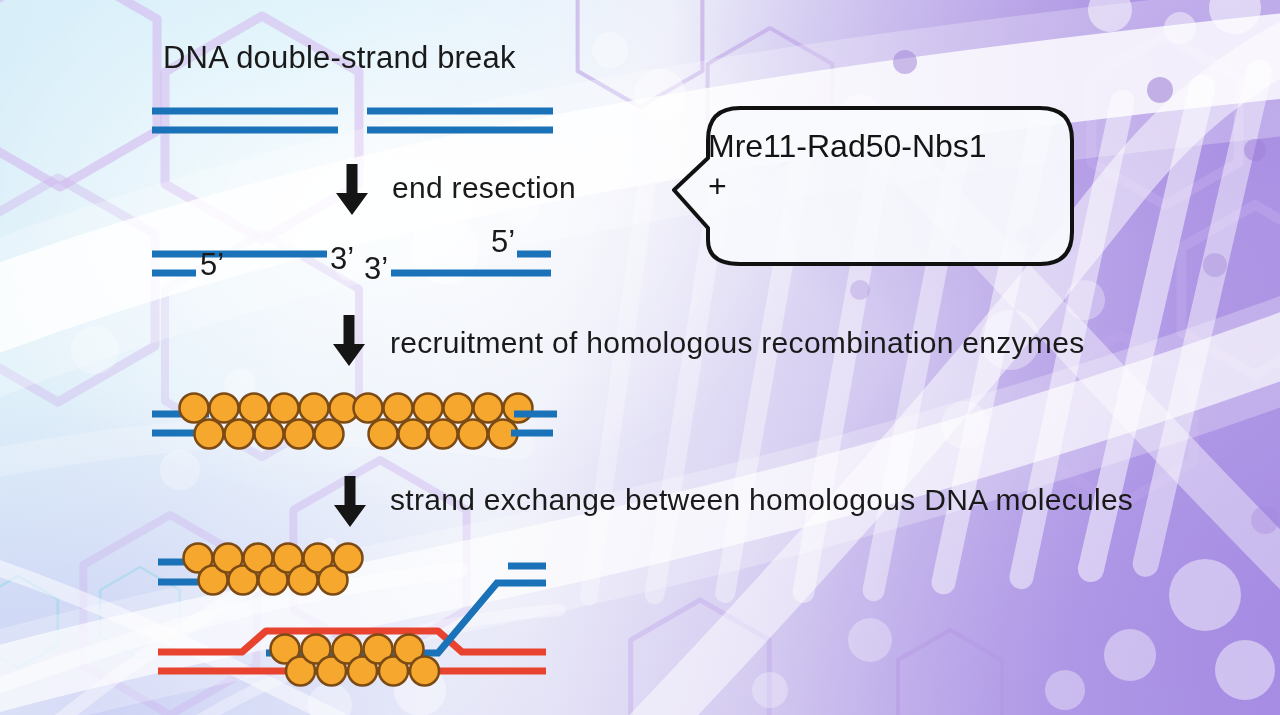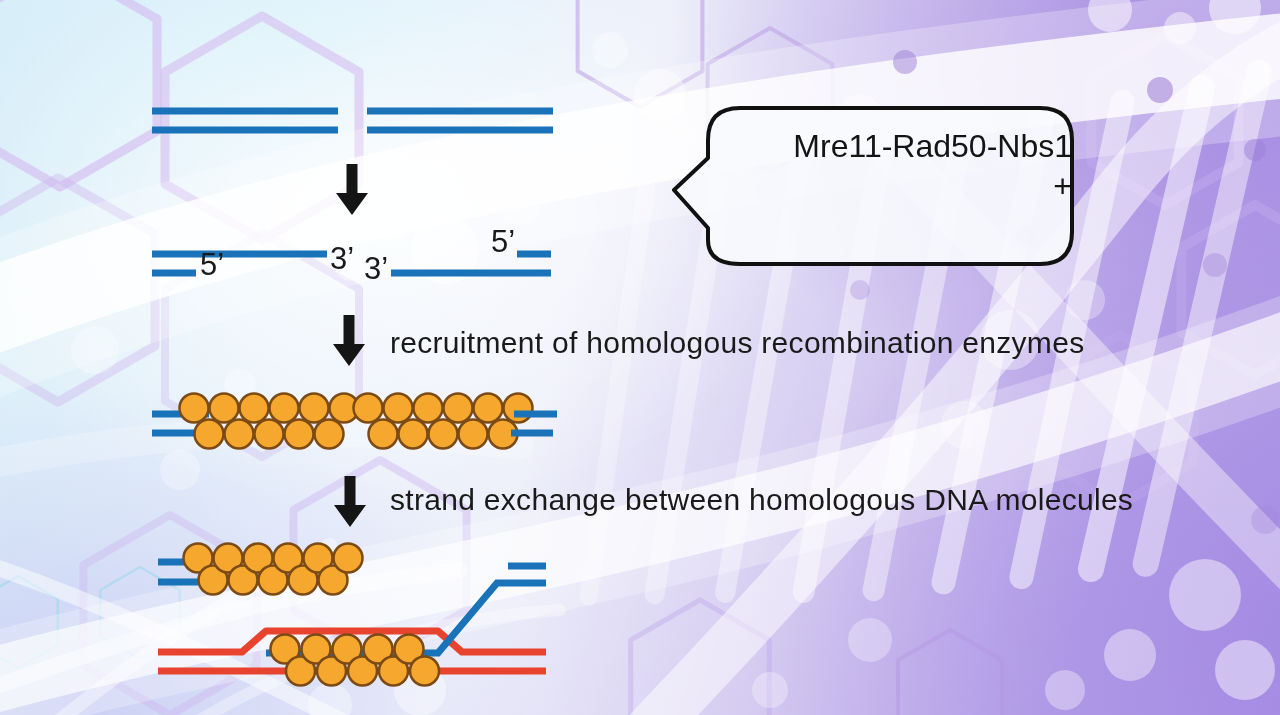--- a/index.html
+++ b/index.html
@@ -12,21 +12,21 @@
       radial-gradient(700px 520px at 92% 6%, rgba(156,124,222,.65), rgba(156,124,222,0) 72%),
       radial-gradient(760px 560px at 102% 88%, rgba(158,130,226,.6), rgba(158,130,226,0) 74%),
       radial-gradient(620px 420px at 6% 98%, rgba(186,186,240,.6), rgba(186,186,240,0) 75%),
       linear-gradient(108deg,#d8eef8 0%,#e9f2fb 28%,#eef0fa 44%,#d3c9f0 66%,#b7a2e8 85%,#ae97e4 100%);
   }
   svg{position:absolute;left:0;top:0;}
   .txt{position:absolute;color:#1a1a1a;white-space:nowrap;}
   .title{font-size:31px;letter-spacing:.2px;}
   .step{font-size:30px;letter-spacing:.3px;line-height:36px;}
   .prime{font-size:31px;line-height:31px;}
-  .callout-line{position:absolute;left:708px;width:364px;text-align:right;font-size:32px;color:#141414;}
+  .callout-line{position:absolute;left:708px;width:364px;text-align:left;font-size:32px;color:#141414;}
   .bline{stroke:var(--dna-blue);stroke-width:7;fill:none;}
   .rline{stroke:var(--dna-red);stroke-width:7;fill:none;stroke-linejoin:round;}
   .zig{fill:none;stroke:var(--dna-blue);stroke-width:7;stroke-linejoin:round;}
   .protein{fill:var(--protein-fill);stroke:var(--protein-stroke);stroke-width:2.5;}
   .arrow{fill:#151515;}
   .bubble{fill:var(--callout-fill);stroke:var(--callout-border);stroke-width:4;stroke-linejoin:round;}
 </style>
 </head>
 <body>
 
@@ -204,21 +204,23 @@
           <circle cx="378" cy="649" r="14.5" class="protein"></circle>
           <circle cx="393.5" cy="671" r="14.5" class="protein"></circle>
           <circle cx="409" cy="649" r="14.5" class="protein"></circle>
           <circle cx="424.5" cy="671" r="14.5" class="protein"></circle>
         </g>
     </g>
 
     <path class="bubble" d="M740,108 L1040,108 Q1072,108 1072,140 L1072,232 Q1072,264 1040,264 L740,264 Q708,264 708,240 L708,228 L674,190 L708,158 L708,140 Q708,108 740,108 Z"></path>
   </svg>
 
-
+  <div class="txt title" style="left:163px;top:40px;">DNA double-strand break</div>
+
+  <div class="txt step" style="left:392px;top:170px;">end resection</div>
   <div class="txt step" style="left:390px;top:482px;">strand exchange between homologous DNA molecules</div>
   <div class="txt step" style="left:390px;top:325px;">recruitment of homologous recombination enzymes</div>
 
   <div class="txt prime" style="left:330px;top:243px;">3’</div>
   <div class="txt prime" style="left:200px;top:249px;">5’</div>
   <div class="txt prime" style="left:364px;top:253px;">3’</div>
   <div class="txt prime" style="left:491px;top:226px;">5’</div>
 
   <div class="callout-line" style="top:128px;">Mre11-Rad50-Nbs1</div>
   <div class="callout-line" style="top:168px;">+</div>

